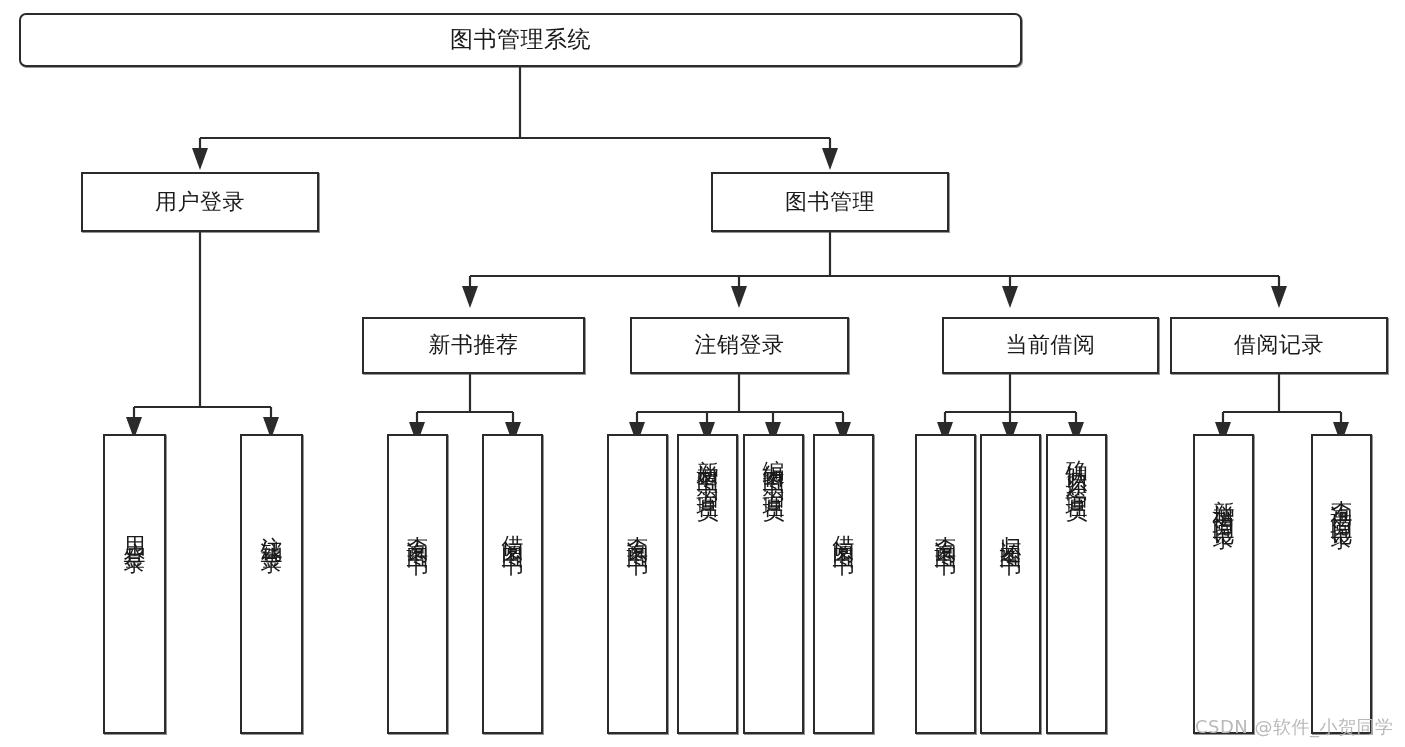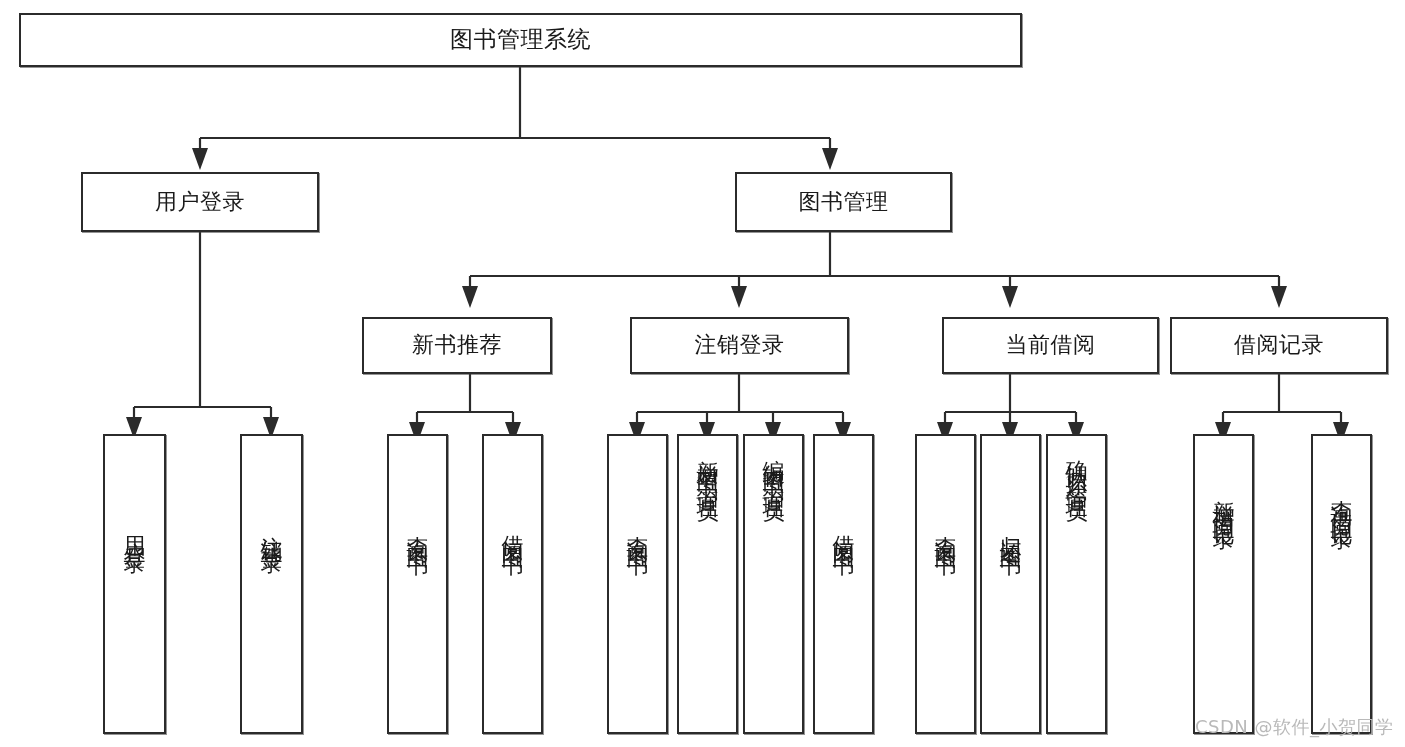--- a/index.html
+++ b/index.html
@@ -133,30 +133,30 @@
         <line x1="1279" y1="374" x2="1279" y2="412" stroke="#2b2b2b" stroke-width="2.2"></line>
         <line x1="1223" y1="412" x2="1341" y2="412" stroke="#2b2b2b" stroke-width="2.2"></line>
         <line x1="1223" y1="412" x2="1223" y2="424" stroke="#2b2b2b" stroke-width="2.2"></line>
         <path d="M1215,422 L1231,422 L1223,444 Z" fill="#2b2b2b"></path>
         <line x1="1341" y1="412" x2="1341" y2="424" stroke="#2b2b2b" stroke-width="2.2"></line>
         <path d="M1333,422 L1349,422 L1341,444 Z" fill="#2b2b2b"></path>
       </g>
   </svg>
 
   <div id="nodes-layer">
-      <div class="node horiz root" style="left: 19px; top: 13px; width: 1003px; height: 54px;">
+      <div class="node horiz root" style="left: 19px; top: 13px; width: 1003px; height: 54px; border-radius: 7px;">
         <span>图书管理系统</span>
       </div>
       <div class="node horiz" style="left: 81px; top: 172px; width: 238px; height: 60px;">
         <span>用户登录</span>
       </div>
-      <div class="node horiz" style="left: 711px; top: 172px; width: 217px; height: 60px; margin-left: 24px;">
+      <div class="node horiz" style="left: 711px; top: 172px; width: 238px; height: 60px;">
         <span>图书管理</span>
       </div>
-      <div class="node horiz" style="left: 362px; top: 317px; width: 190px; height: 57px;">
+      <div class="node horiz" style="left: 362px; top: 317px; width: 223px; height: 57px;">
         <span>新书推荐</span>
       </div>
       <div class="node horiz" style="left: 630px; top: 317px; width: 219px; height: 57px;">
         <span>注销登录</span>
       </div>
       <div class="node horiz" style="left: 902px; top: 317px; width: 217px; height: 57px; margin-left: 40px;">
         <span>当前借阅</span>
       </div>
       <div class="node horiz" style="left: 1170px; top: 317px; width: 218px; height: 57px;">
         <span>借阅记录</span>

